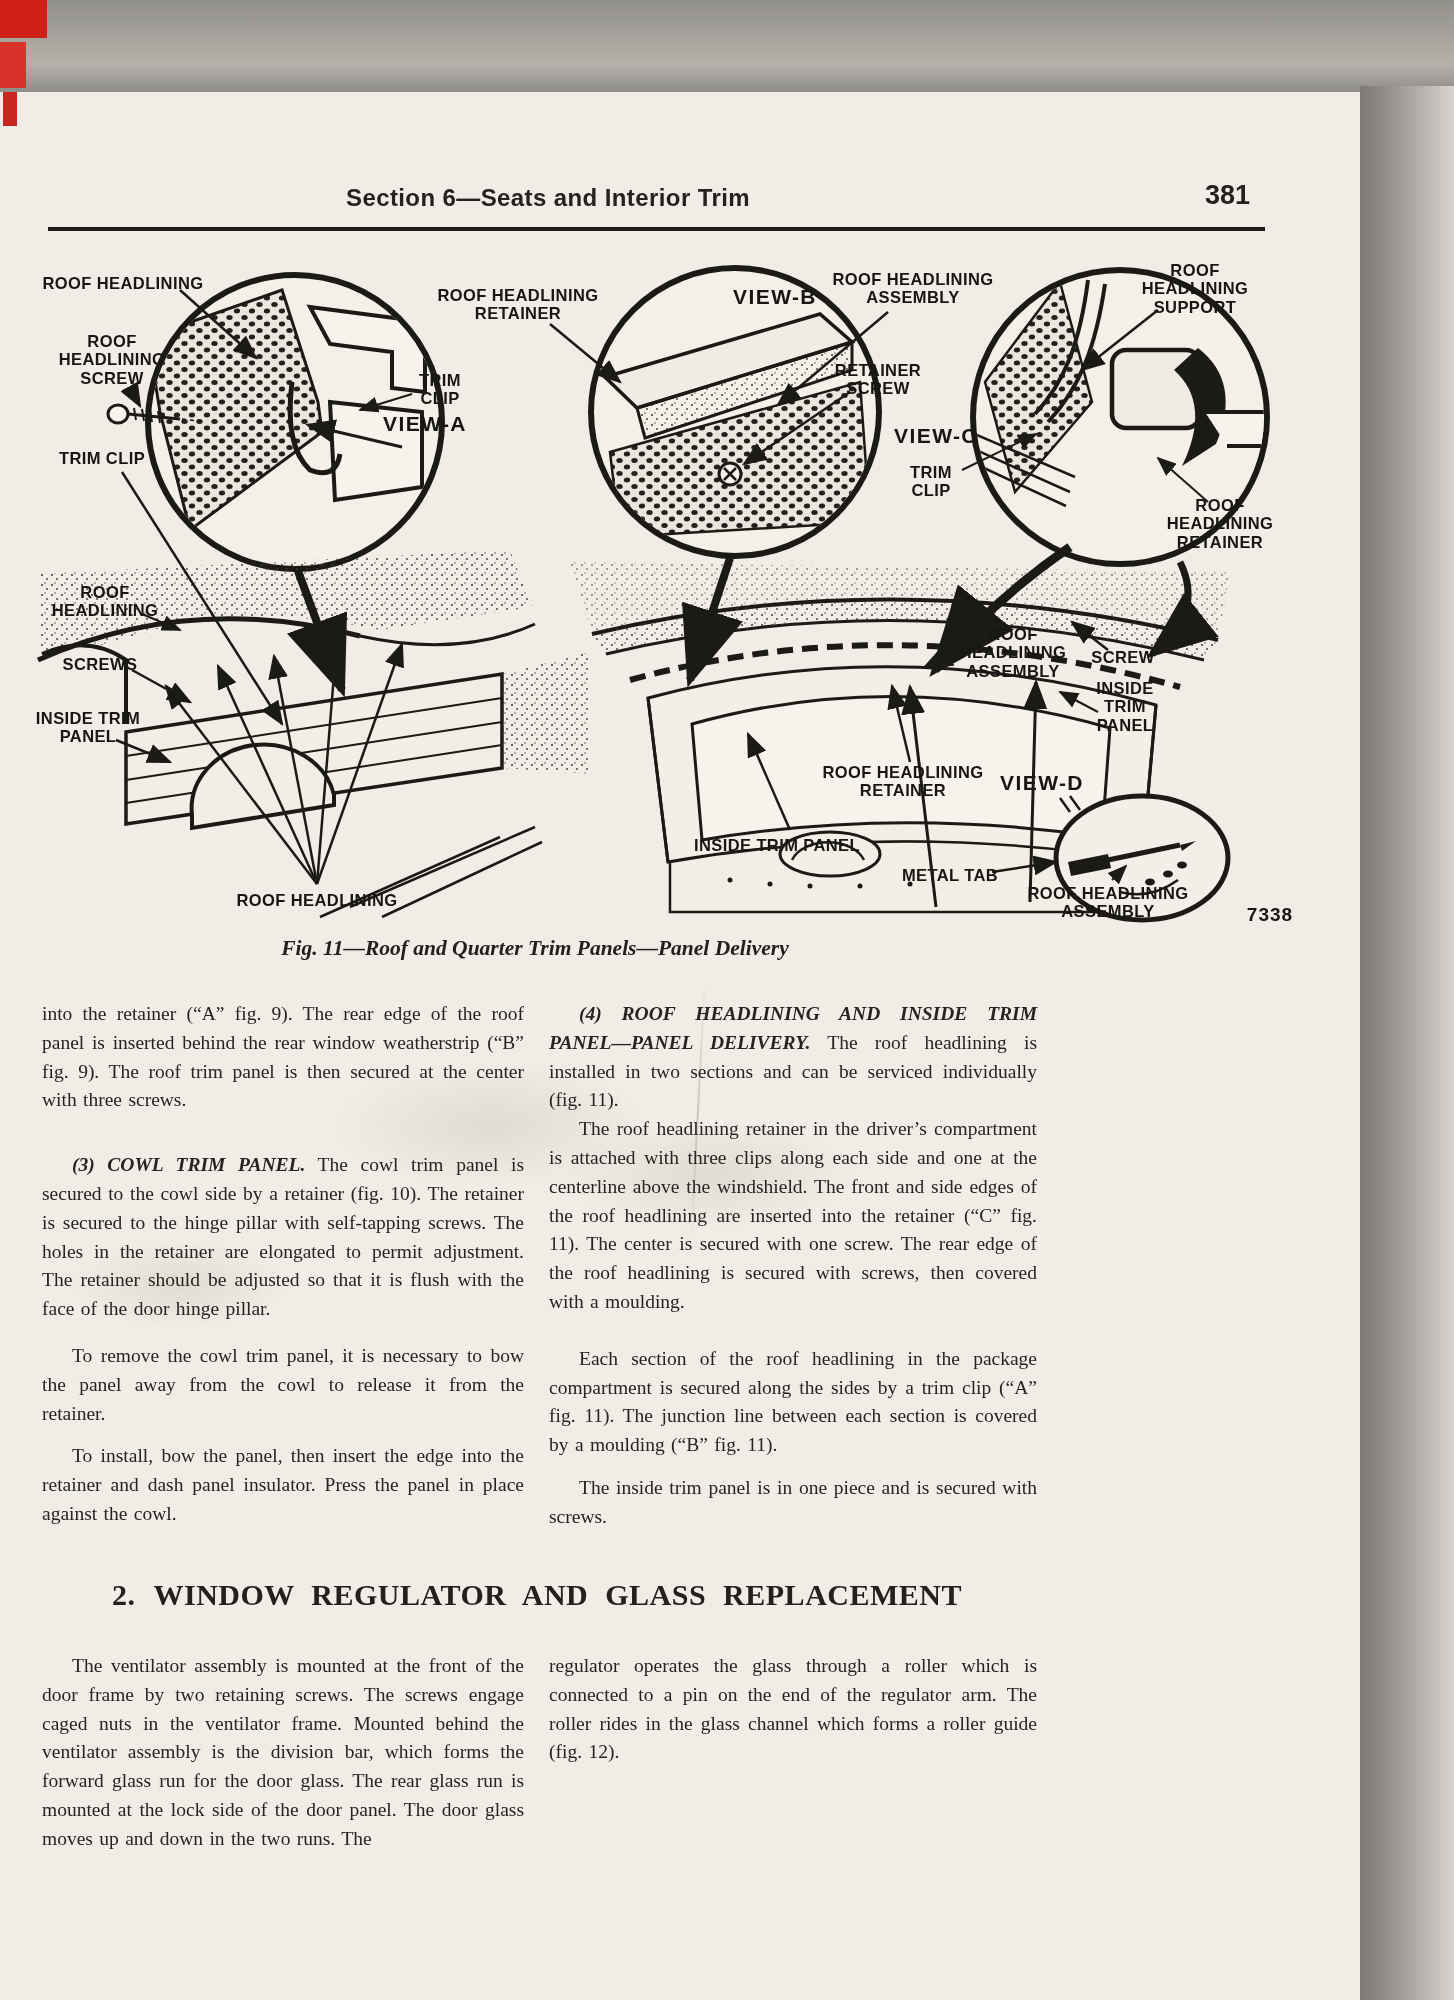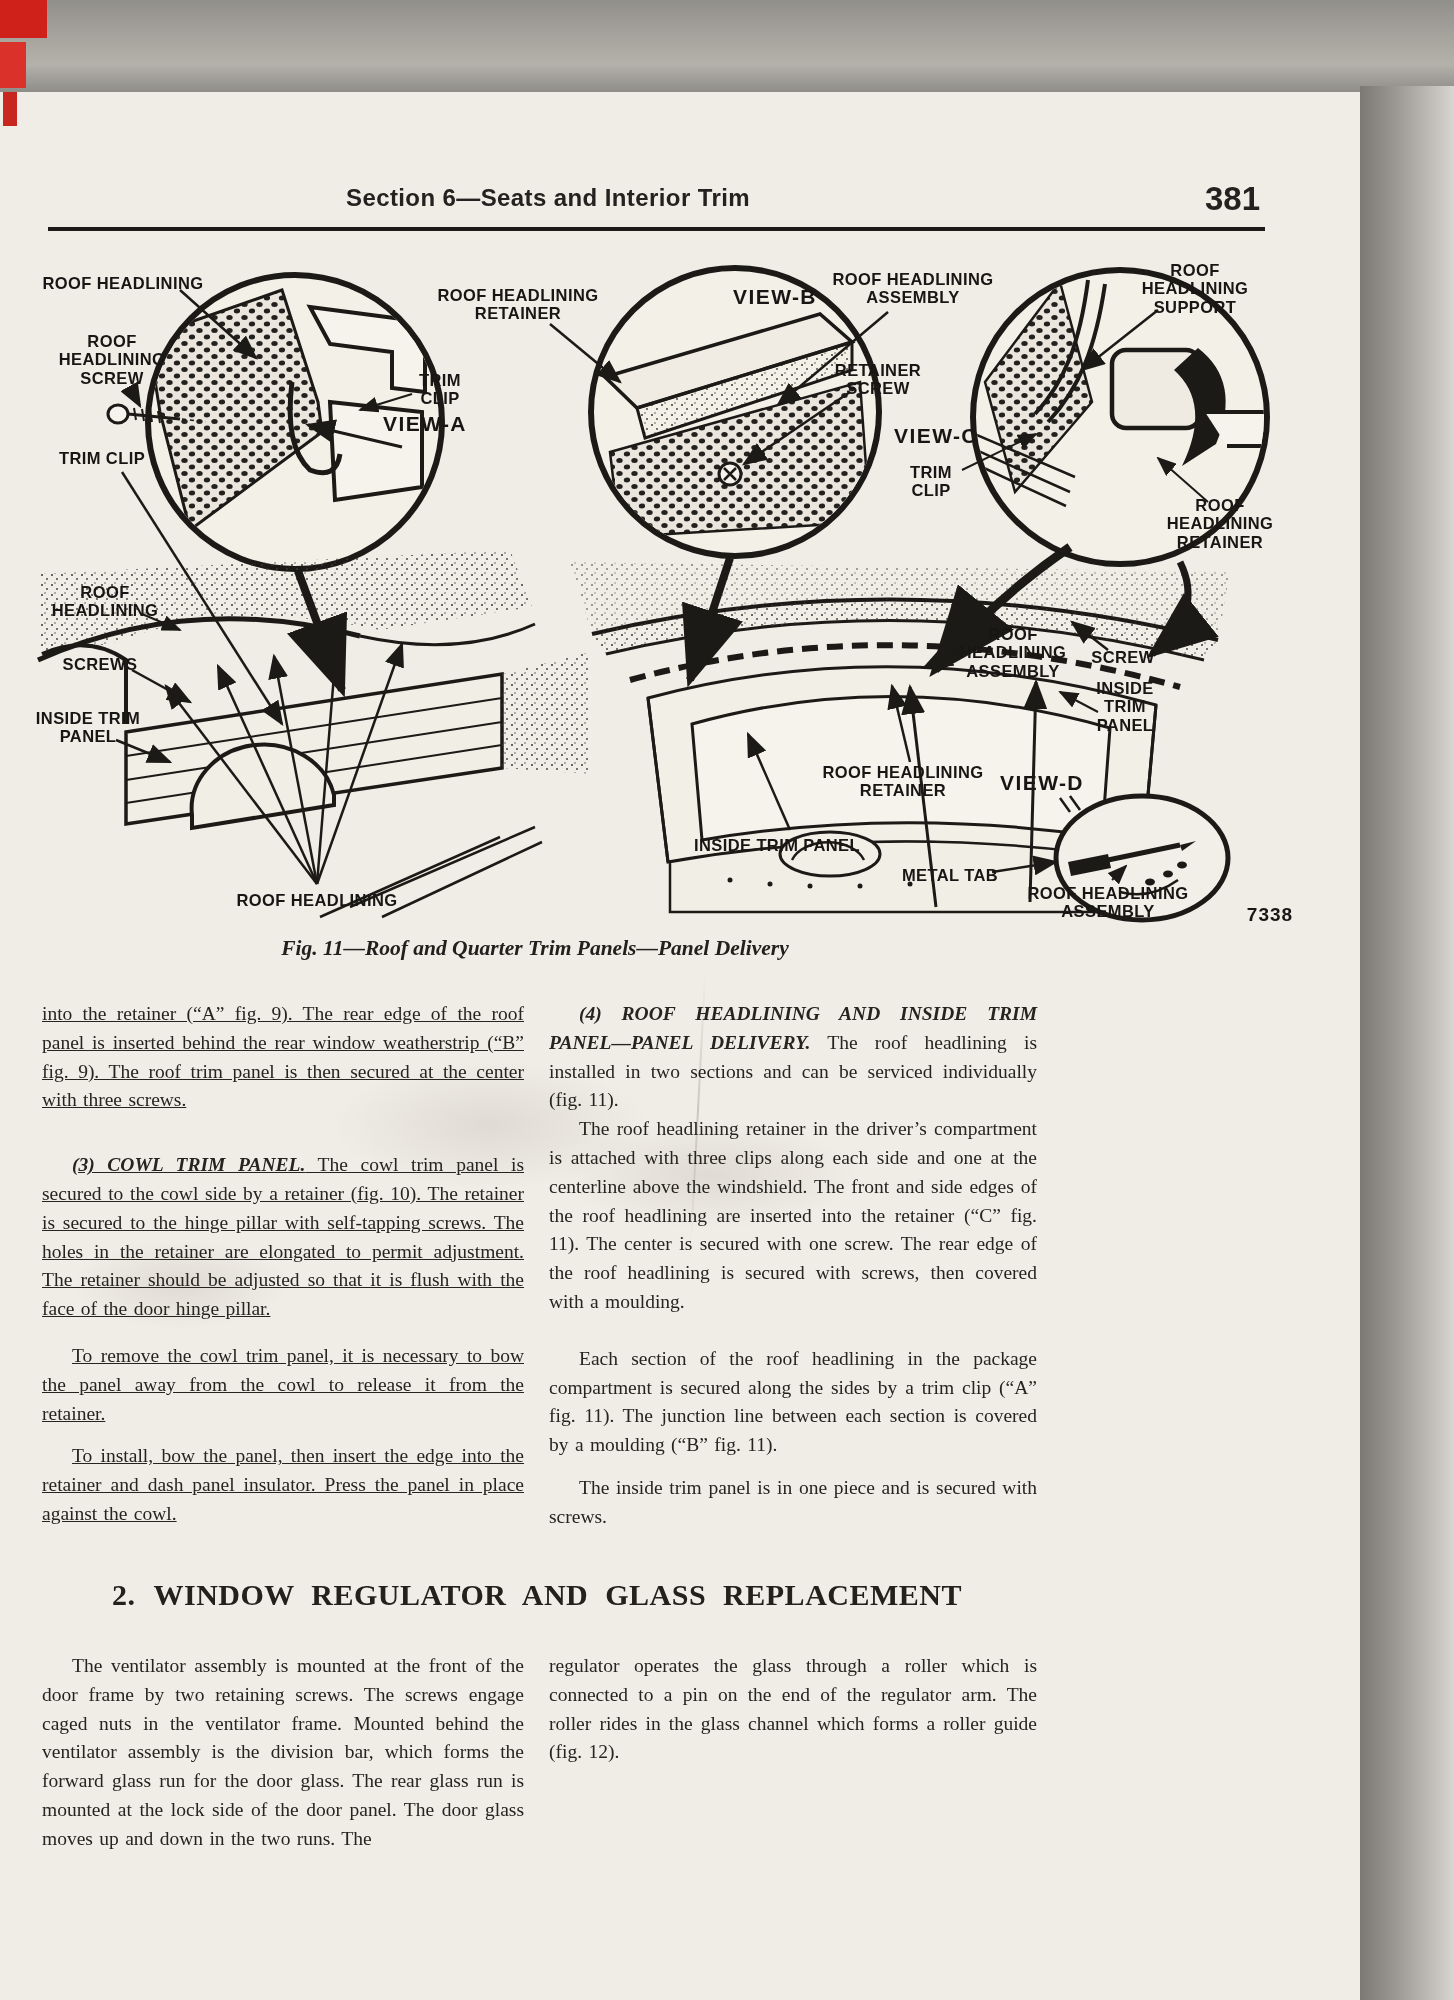--- a/index.html
+++ b/index.html
@@ -16,38 +16,38 @@
   .red-tab.r3{left:3px;top:92px;width:14px;height:34px;background:#c8271f;}
   .smudge{position:absolute;pointer-events:none;
           background:radial-gradient(ellipse at center,rgba(118,112,100,.14),rgba(118,112,100,0) 70%);}
   .crease{position:absolute;left:697px;top:975px;width:2px;height:270px;
           background:linear-gradient(180deg,rgba(90,85,75,0),rgba(90,85,75,.25),rgba(90,85,75,0));
           transform:rotate(3deg);}
   
   .header-title{position:absolute;left:248px;top:184px;width:600px;text-align:center;
     font-family:"Liberation Sans",sans-serif;font-weight:700;font-size:24px;letter-spacing:.4px;color:#242220;}
   .page-number{position:absolute;left:1205px;top:180px;width:80px;
-    font-family:"Liberation Sans",sans-serif;font-weight:700;font-size:33px;color:#242220;}
+    font-family:"Liberation Sans",sans-serif;font-weight:700;font-size:27px;color:#242220;}
   .header-rule{position:absolute;left:48px;top:227px;width:1217px;height:4px;background:#1d1b19;}
   
   .figure{position:absolute;left:30px;top:250px;width:1310px;height:672px;margin-top:12px;}
   .figure svg{position:absolute;left:0;top:0;}
   .fig-label{position:absolute;transform:translate(-50%,-50%);text-align:center;white-space:pre-line;
     font-family:"Liberation Sans",sans-serif;font-weight:700;font-size:16.5px;line-height:1.12;
     letter-spacing:.4px;color:#181614;}
   .fig-label.view{font-size:21px;letter-spacing:1.4px;}
   .fig-label.code{font-size:19px;letter-spacing:1px;}
   .fig-caption{position:absolute;left:80px;top:936px;width:910px;text-align:center;
     font-size:21.5px;font-weight:700;font-style:italic;color:#22201d;}
   
   .col{position:absolute;width:482px;font-size:19.5px;line-height:28.8px;text-align:justify;
        word-spacing:1.5px;color:#272420;}
   .col p{margin:0;text-indent:30px;}
   .col p.no-indent{text-indent:0;}
-  .col-left{left:42px;top:1000px;text-decoration:underline;}
+  .col-left{left:42px;top:1000px;}
   .col-right{left:549px;top:1000px;width:488px;}
   .col-left p.g1{margin-top:36px;} .col-left p.g2{margin-top:18px;} .col-left p.g3{margin-top:14px;}
   .col-right p.g1{} .col-right p.g2{margin-top:28px;} .col-right p.g3{margin-top:14px;}
   .lead{font-weight:700;font-style:italic;}
   
   .s2-heading{position:absolute;left:37px;top:1578px;width:1000px;text-align:center;
     font-size:30px;font-weight:700;letter-spacing:.5px;word-spacing:9px;color:#24211d;}
   .s2-heading .num{margin-right:18px;}
   .s2-left{left:42px;top:1652px;}
   .s2-right{left:549px;top:1652px;width:488px;}

